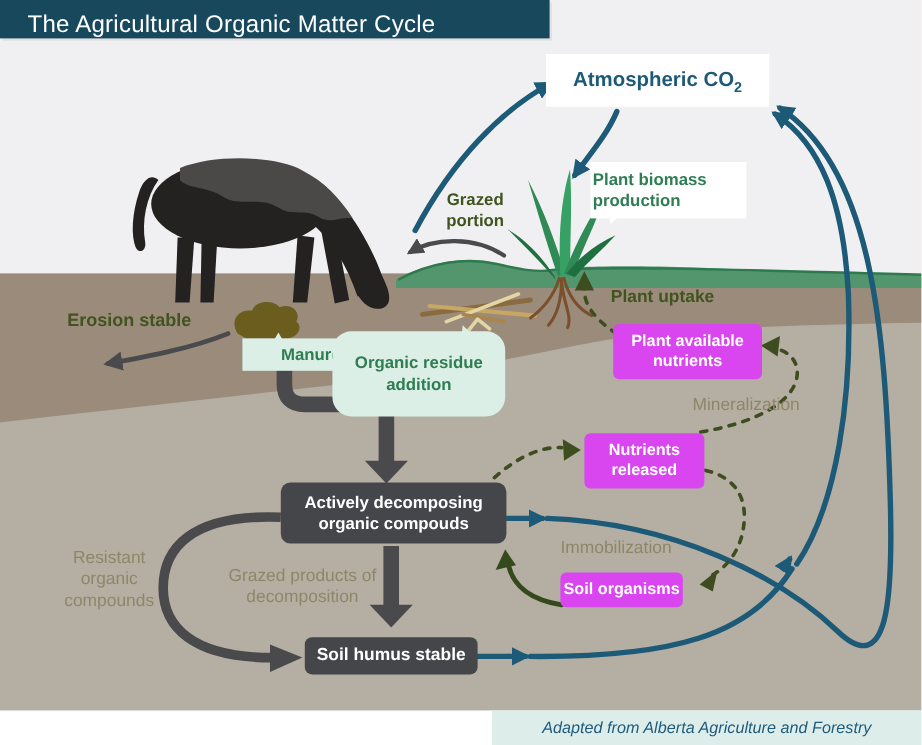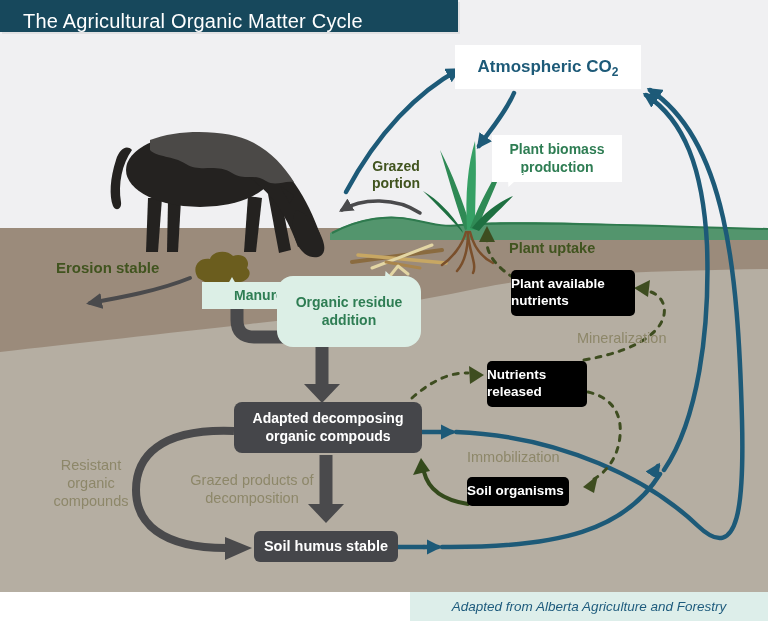--- a/index.html
+++ b/index.html
@@ -14,21 +14,21 @@
     left:0;top:0;width:458px;height:32px;background:#17485c;color:#ffffff;
     font-size:20px;font-weight:normal;line-height:42px;padding-left:23px;box-sizing:border-box;
     letter-spacing:.2px;box-shadow:2px 2px 0 rgba(0,0,0,.06);
   }
   .co2-box{
     left:455px;top:45px;width:186px;height:44px;background:#ffffff;color:#1d5a78;
     font-size:17px;font-weight:bold;line-height:44px;text-align:center;
   }
   .co2-box sub{font-size:12px;}
   .bubble{
-    background:#ffffff;color:#2e7d53;font-weight:bold;text-align:center;line-height:1.25;
+    background:#ffffff;color:#2e7d53;font-weight:bold;text-align:left;line-height:1.25;
   }
   .biomass-box{left:492px;top:135px;width:126px;padding:6px 2px;font-size:14px;}
   .biomass-box::after{
     content:"";position:absolute;left:10px;bottom:-13px;width:0;height:0;
     border:8px solid transparent;border-top:14px solid #ffffff;transform:skewX(-28deg);
   }
   .mint{
     background:#dcefe6;color:#2e7d53;font-weight:bold;text-align:center;line-height:1.25;padding-left:23px;
   }
   .manure-box{left:202px;top:282px;width:68px;height:27px;line-height:27px;font-size:14px;}
@@ -44,21 +44,21 @@
   .olive-note{color:#41541f;font-weight:bold;font-size:14px;line-height:1.2;}
   .grazed{left:350px;top:158px;width:92px;text-align:center;}
   .erosion{left:56px;top:259px;font-size:15px;}
   .uptake{left:509px;top:240px;font-size:14.5px;}
   .faded{color:#8d8769;font-size:14.5px;line-height:1.25;}
   .mineral{left:577px;top:329px;}
   .immob{left:467px;top:448px;}
   .resistant{left:36px;top:456px;width:110px;text-align:center;}
   .stable{left:176px;top:471px;width:152px;text-align:center;}
   .darkbox{
-    background:#000000;color:#ffffff;font-weight:bold;
+    background:#d946ef;color:#ffffff;font-weight:bold;text-align:center;
     border-radius:5px;line-height:1.25;font-size:13.5px;
   }
   .pan-box{left:511px;top:270px;width:124px;padding:6px 0;}
   .released-box{left:487px;top:361px;width:100px;padding:6px 0;}
   .organisms-box{left:467px;top:477px;width:102px;padding:6px 0;}
   .graybox{
     background:#45464a;color:#ffffff;font-weight:bold;text-align:center;
     border-radius:6px;line-height:1.25;font-size:14px;
   }
   .active-box{left:234px;top:402px;width:188px;padding:8px 0;border-radius:8px;}
@@ -195,21 +195,21 @@
 
   <div class="lbl mint manure-box">Manure</div>
   <div class="lbl mint residue-box">Organic residue addition</div>
 
   <div class="lbl olive-note uptake">Plant uptake</div>
 
   <div class="lbl darkbox pan-box">Plant available nutrients</div>
   <div class="lbl faded mineral">Mineralization</div>
   <div class="lbl darkbox released-box">Nutrients released</div>
 
-  <div class="lbl graybox active-box">Adapted decomposing organic compouds</div>
+  <div class="lbl graybox active-box">Actively decomposing organic compouds</div>
 
   <div class="lbl faded immob">Immobilization</div>
   <div class="lbl faded resistant">Resistant organic compounds</div>
   <div class="lbl faded stable">Grazed products of decomposition</div>
 
   <div class="lbl darkbox organisms-box">Soil organisms</div>
   <div class="lbl graybox humus-box">Soil humus stable</div>
 
   <div class="lbl credit-bar">Adapted from Alberta Agriculture and Forestry</div>
 </div>

